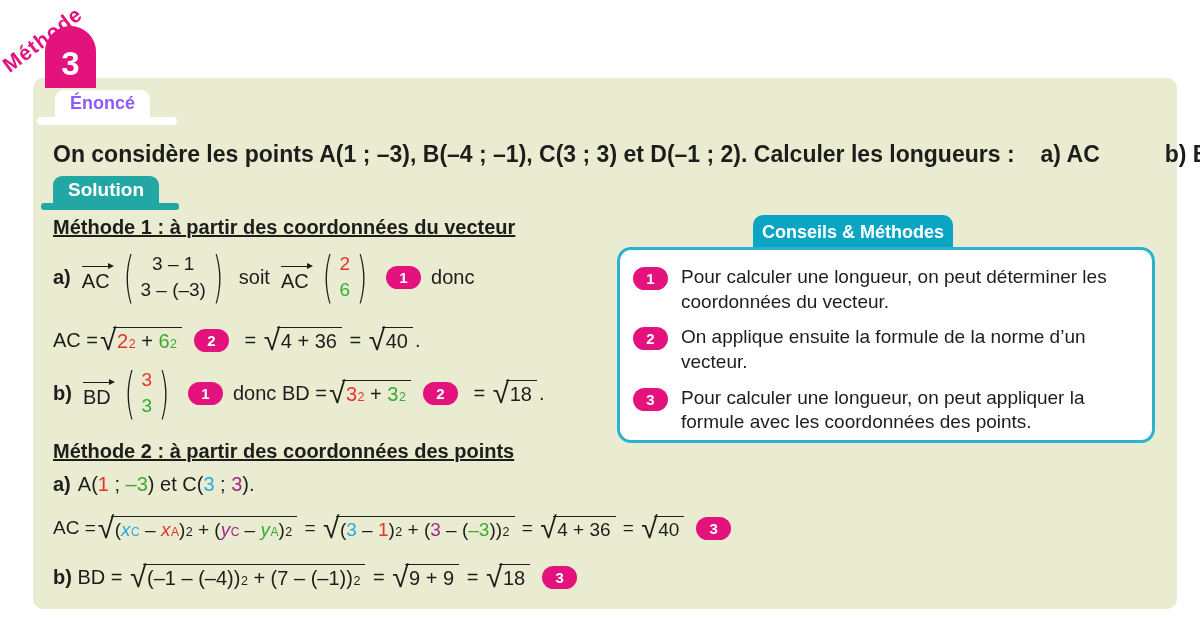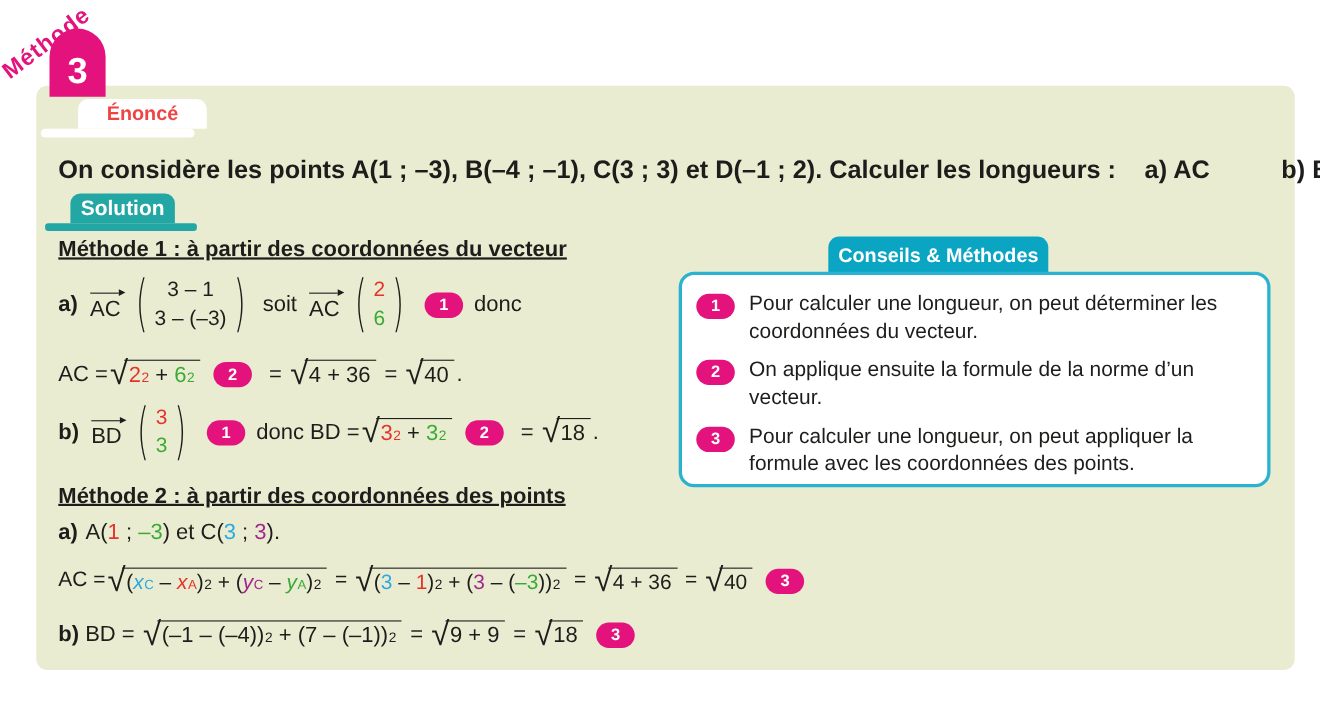--- a/index.html
+++ b/index.html
@@ -17,23 +17,23 @@
                  transform-origin:40px 20px; }
   .arch { position:absolute; left:45px; top:26px; width:51px; height:62px; background:#e3127c;
           border-radius:26px 26px 0 0; display:flex; align-items:flex-end; justify-content:center; }
   .arch span { color:#fff; font-size:33px; font-weight:700; line-height:1.1; padding-bottom:6px; }
   .main-title { position:absolute; left:108px; top:40px; font-size:27px; font-weight:700;
                 color:#07a7c6; letter-spacing:-0.2px; }
 
   
   .tab { position:absolute; height:27px; display:flex; align-items:center; justify-content:center;
          font-weight:700; border-radius:9px 9px 0 0; }
-  .tab-enonce { left:55px; top:90px; width:117px; background:#ffffff; color:#ef4444; font-size:18px;margin-left:16px; }
+  .tab-enonce { left:55px; top:90px; width:95px; background:#ffffff; color:#8b5cf6; font-size:18px; }
   .bar-enonce { position:absolute; left:37px; top:117px; width:140px; height:8px; background:#ffffff; border-radius:4px; }
-  .tab-solution { left:53px; top:176px; width:95px; background:#23a7a5; color:#ffffff; font-size:19px;margin-left:11px; }
+  .tab-solution { left:53px; top:176px; width:106px; background:#23a7a5; color:#ffffff; font-size:19px; }
   .bar-solution { position:absolute; left:41px; top:203px; width:138px; height:7px; background:#23a7a5; border-radius:3px; }
 
   
   .statement { position:absolute; left:53px; top:141px; font-size:23px; font-weight:600;
                display:flex; align-items:baseline; white-space:nowrap;gap:20px; }
   .statement .blab { font-weight:700; margin-left:45px; }
   .statement .alab { font-weight:700; margin-left:6px; }
 
   
   .mrow { position:absolute; display:flex; align-items:center; font-size:20px; white-space:nowrap; }

